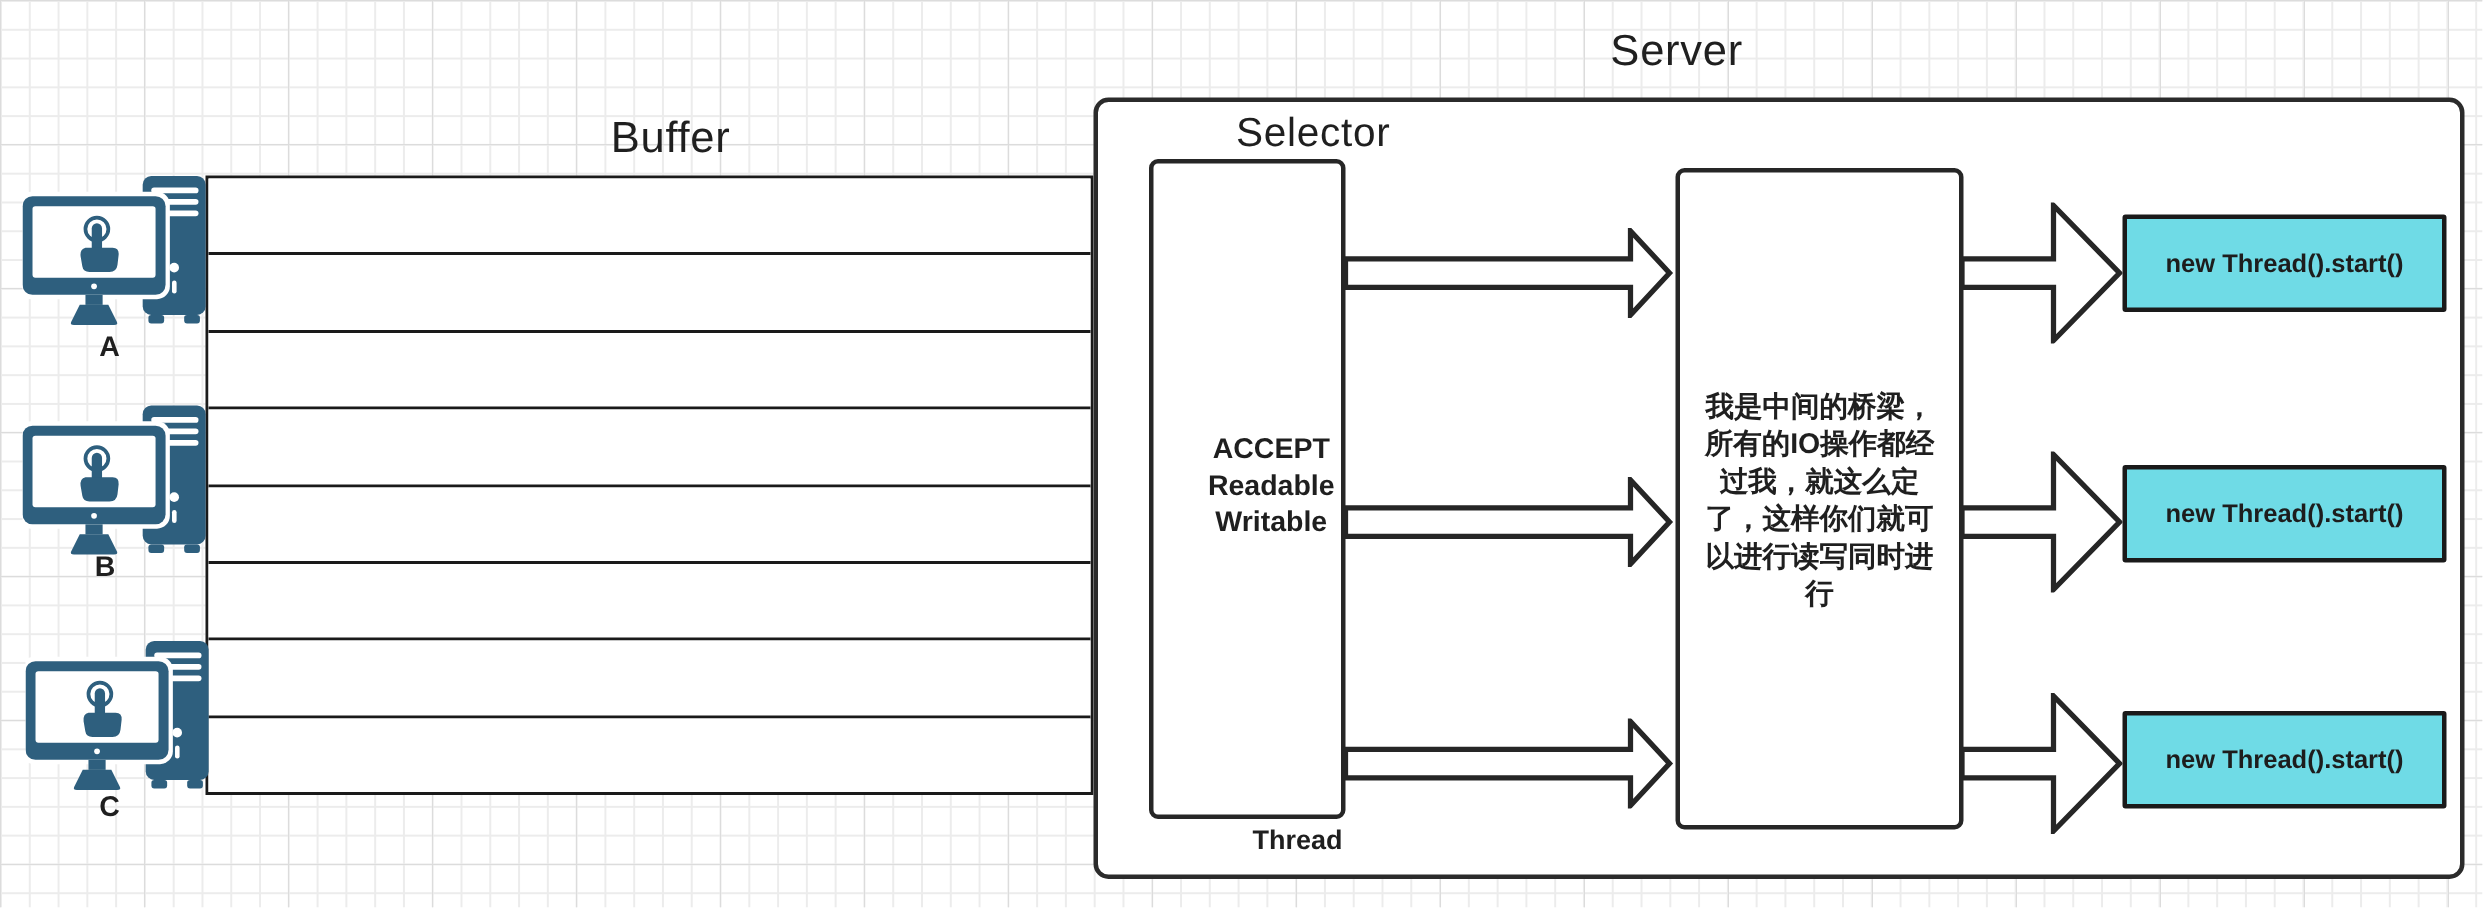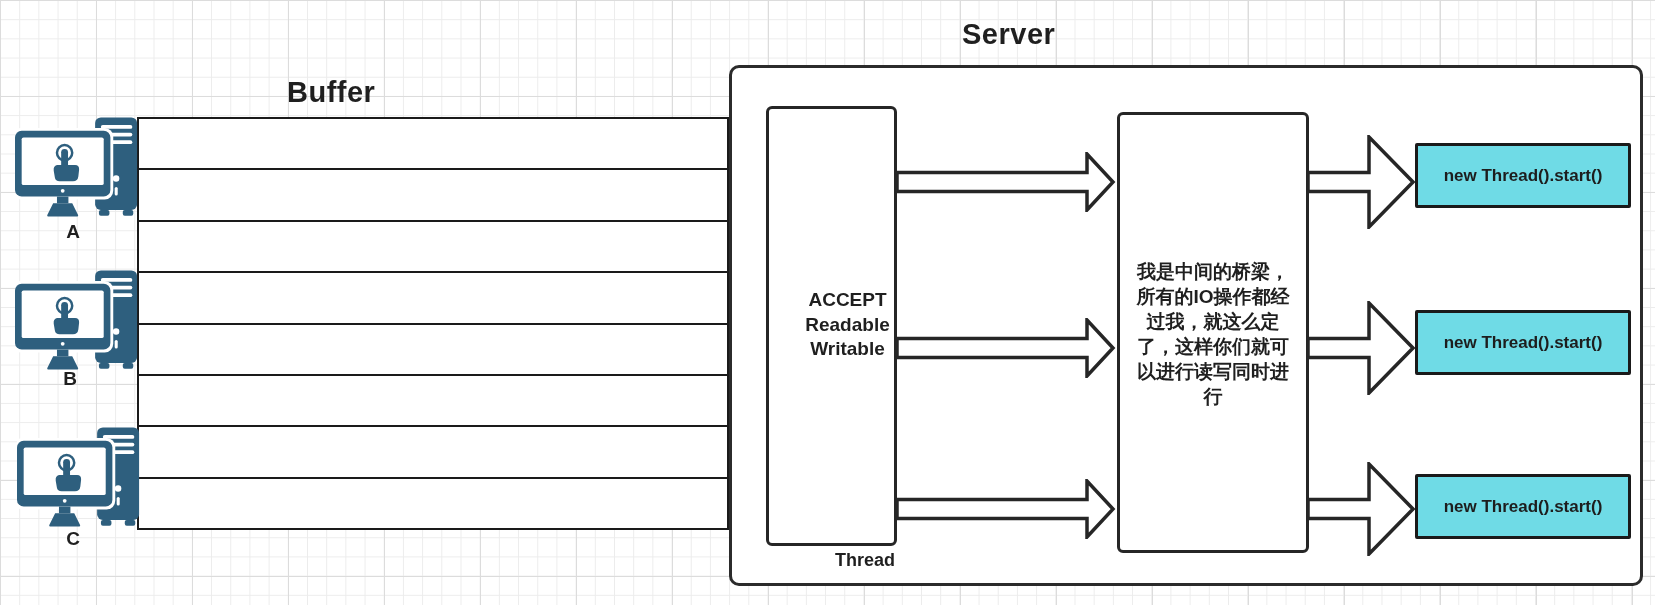--- a/index.html
+++ b/index.html
@@ -7,21 +7,21 @@
     position:relative;width:1655px;height:605px;overflow:hidden;
     font-family:"Liberation Sans","DejaVu Sans",sans-serif;color:#1f1f1f;
     background:
       linear-gradient(to right,#dcdcdc 1px,transparent 1px) 0 0/96px 96px,
       linear-gradient(to bottom,#dcdcdc 1px,transparent 1px) 0 0/96px 96px,
       linear-gradient(to right,#ececec 1px,transparent 1px) 0 0/19.2px 19.2px,
       linear-gradient(to bottom,#ececec 1px,transparent 1px) 0 0/19.2px 19.2px,
       #ffffff;
   }
   .abs{position:absolute;}
-  .title{font-weight:bold;text-align:left;letter-spacing:0.5px;}
+  .title{font-weight:normal;text-align:right;letter-spacing:0.5px;}
   .t-big{font-size:29px;}
   .t-mid{font-size:27px;}
   
   .server-box{
     left:729px;top:65px;width:914px;height:521px;
     background:#fff;border:3.5px solid #2b2b2b;border-radius:10px;
     box-sizing:border-box;
   }
   
   .lanes{
@@ -105,20 +105,21 @@
       <g id="small-arrow">
         <polygon points="1,37.5 62,37.5 62,2 106,47 62,92 62,56.5 1,56.5" fill="#fff" stroke="#262626" stroke-width="3.5" stroke-linejoin="miter"></polygon>
       </g>
     </defs>
   </svg>
 
   <div class="abs server-box"></div>
 
   <div class="abs title t-big" style="left:287px;top:76px;width:200px;">Buffer</div>
   <div class="abs title t-big" style="left:962px;top:18px;width:200px;">Server</div>
+  <div class="abs title t-mid" style="left:727px;top:73px;width:200px;">Selector</div>
 
   <div class="abs lanes">
     <div class="lane"></div>
     <div class="lane"></div>
     <div class="lane"></div>
     <div class="lane"></div>
     <div class="lane"></div>
     <div class="lane"></div>
     <div class="lane"></div>
     <div class="lane"></div>

